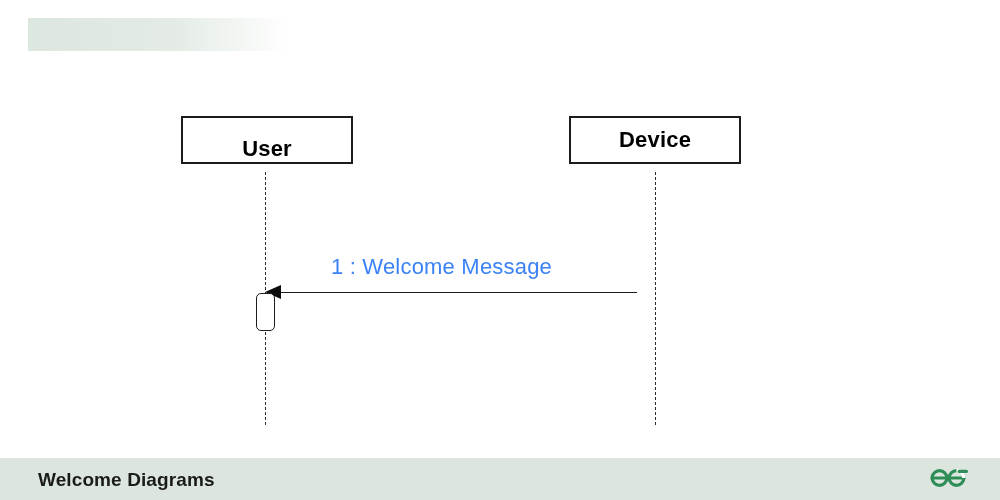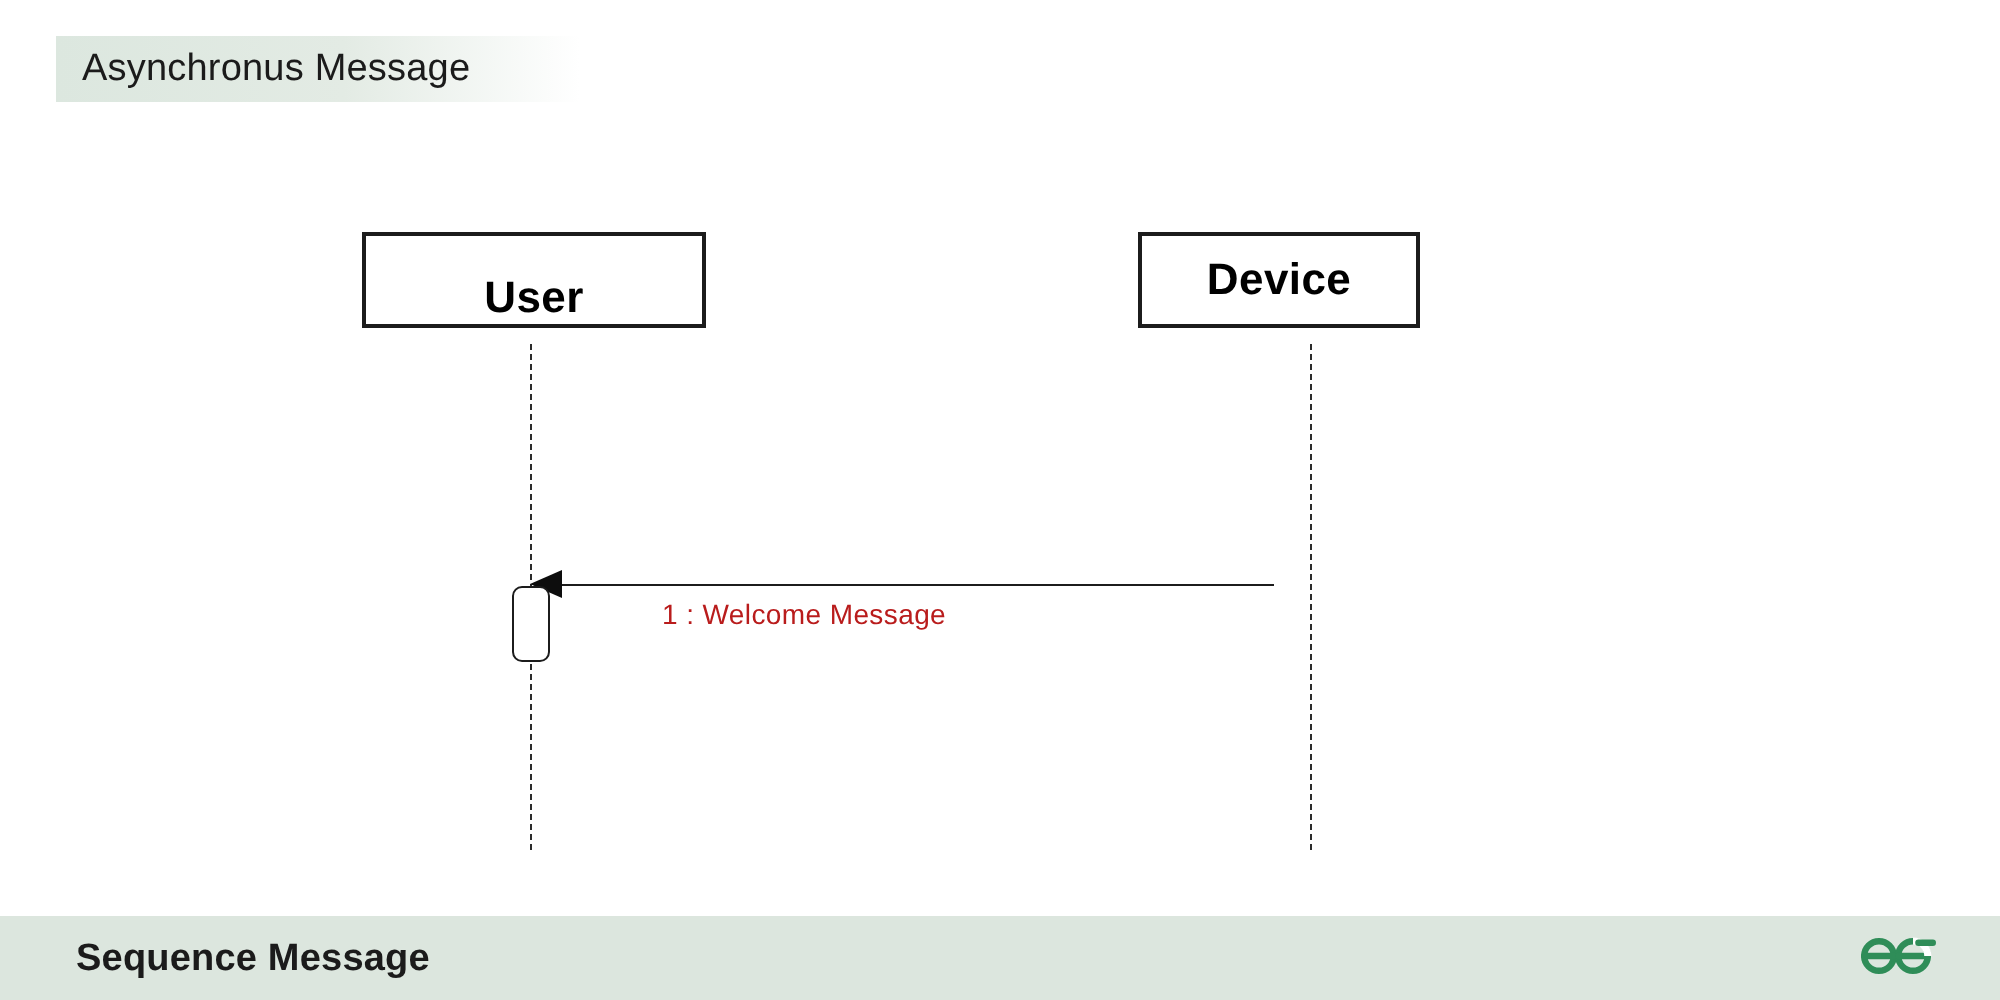--- a/index.html
+++ b/index.html
@@ -53,21 +53,21 @@
     justify-content: center;
   }
   .lifeline-box .box-label {
     font-size: 22px;
     font-weight: 700;
     color: #000000;
     letter-spacing: 0.2px;
     white-space: nowrap;
   }
   #box-user   { left: 181px; top: 116px; width: 172px; height: 48px; align-items: flex-end; }
-  #box-device { left: 569px; top: 116px; width: 141px; height: 48px; }
+  #box-device { left: 569px; top: 116px; width: 172px; height: 48px; }
 
   
   .lifeline {
     position: absolute;
     top: 172px;
     width: 0;
     height: 253px;
     border-left: 1.6px dashed #2b2b2b;
   }
   #lifeline-user   { left: 265px; }
@@ -91,26 +91,25 @@
     border-top: 7px solid transparent;
     border-bottom: 7px solid transparent;
     border-right: 16px solid #0d0d0d;
   }
   .msg-label {
     position: absolute;
     left: 331px;
     top: 252px;
     height: 30px;
     line-height: 30px;
-    font-size: 14px;
+    font-size: 22px;
     font-weight: 400;
-    color: #b91c1c;
+    color: #3b82f6;
     white-space: nowrap;
     letter-spacing: 0.2px;
-    margin-top: 40px;
   }
 
   
   .activation {
     position: absolute;
     left: 256px;
     top: 293px;
     width: 19px;
     height: 38px;
     box-sizing: border-box;
@@ -147,40 +146,39 @@
     width: 44px;
     height: 30px;
   }
 </style>
 </head>
 <body>
 
 <div id="slide">
 
   <div class="title-band"></div>
-  <div class="title-text">Asynchronus Message</div>
 
   <div class="lifeline-box" id="box-user">
     <span class="box-label">User</span>
   </div>
   <div class="lifeline" id="lifeline-user"></div>
 
   <div class="lifeline-box" id="box-device">
     <span class="box-label">Device</span>
   </div>
   <div class="lifeline" id="lifeline-device"></div>
 
   <div class="msg-label">1 : Welcome Message</div>
   <div class="msg-line"></div>
   <div class="msg-arrowhead"></div>
 
   <div class="activation"></div>
 
   <div class="footer-band"></div>
-  <div class="footer-text">Sequence Message</div>
+  <div class="footer-text">Welcome Diagrams</div>
 
   <svg class="footer-logo" viewBox="0 0 44 30">
     <g fill="none" stroke="#2f8d58" stroke-width="3.2">
       <circle cx="13.5" cy="15" r="7.4"></circle>
       <circle cx="30.5" cy="15" r="7.4"></circle>
     </g>
     <path d="M6.1 15 H20.9" stroke="#2f8d58" stroke-width="3.2" stroke-linecap="round"></path>
     <path d="M23.1 15 H37.9" stroke="#2f8d58" stroke-width="3.2" stroke-linecap="round"></path>
     <path d="M30.5 7.6 A7.4 7.4 0 0 1 37.9 15" stroke="#ffffff" stroke-width="3.6" fill="none"></path>
     <path d="M33.2 8.4 L40.4 8.4" stroke="#2f8d58" stroke-width="3.2" stroke-linecap="round"></path>

